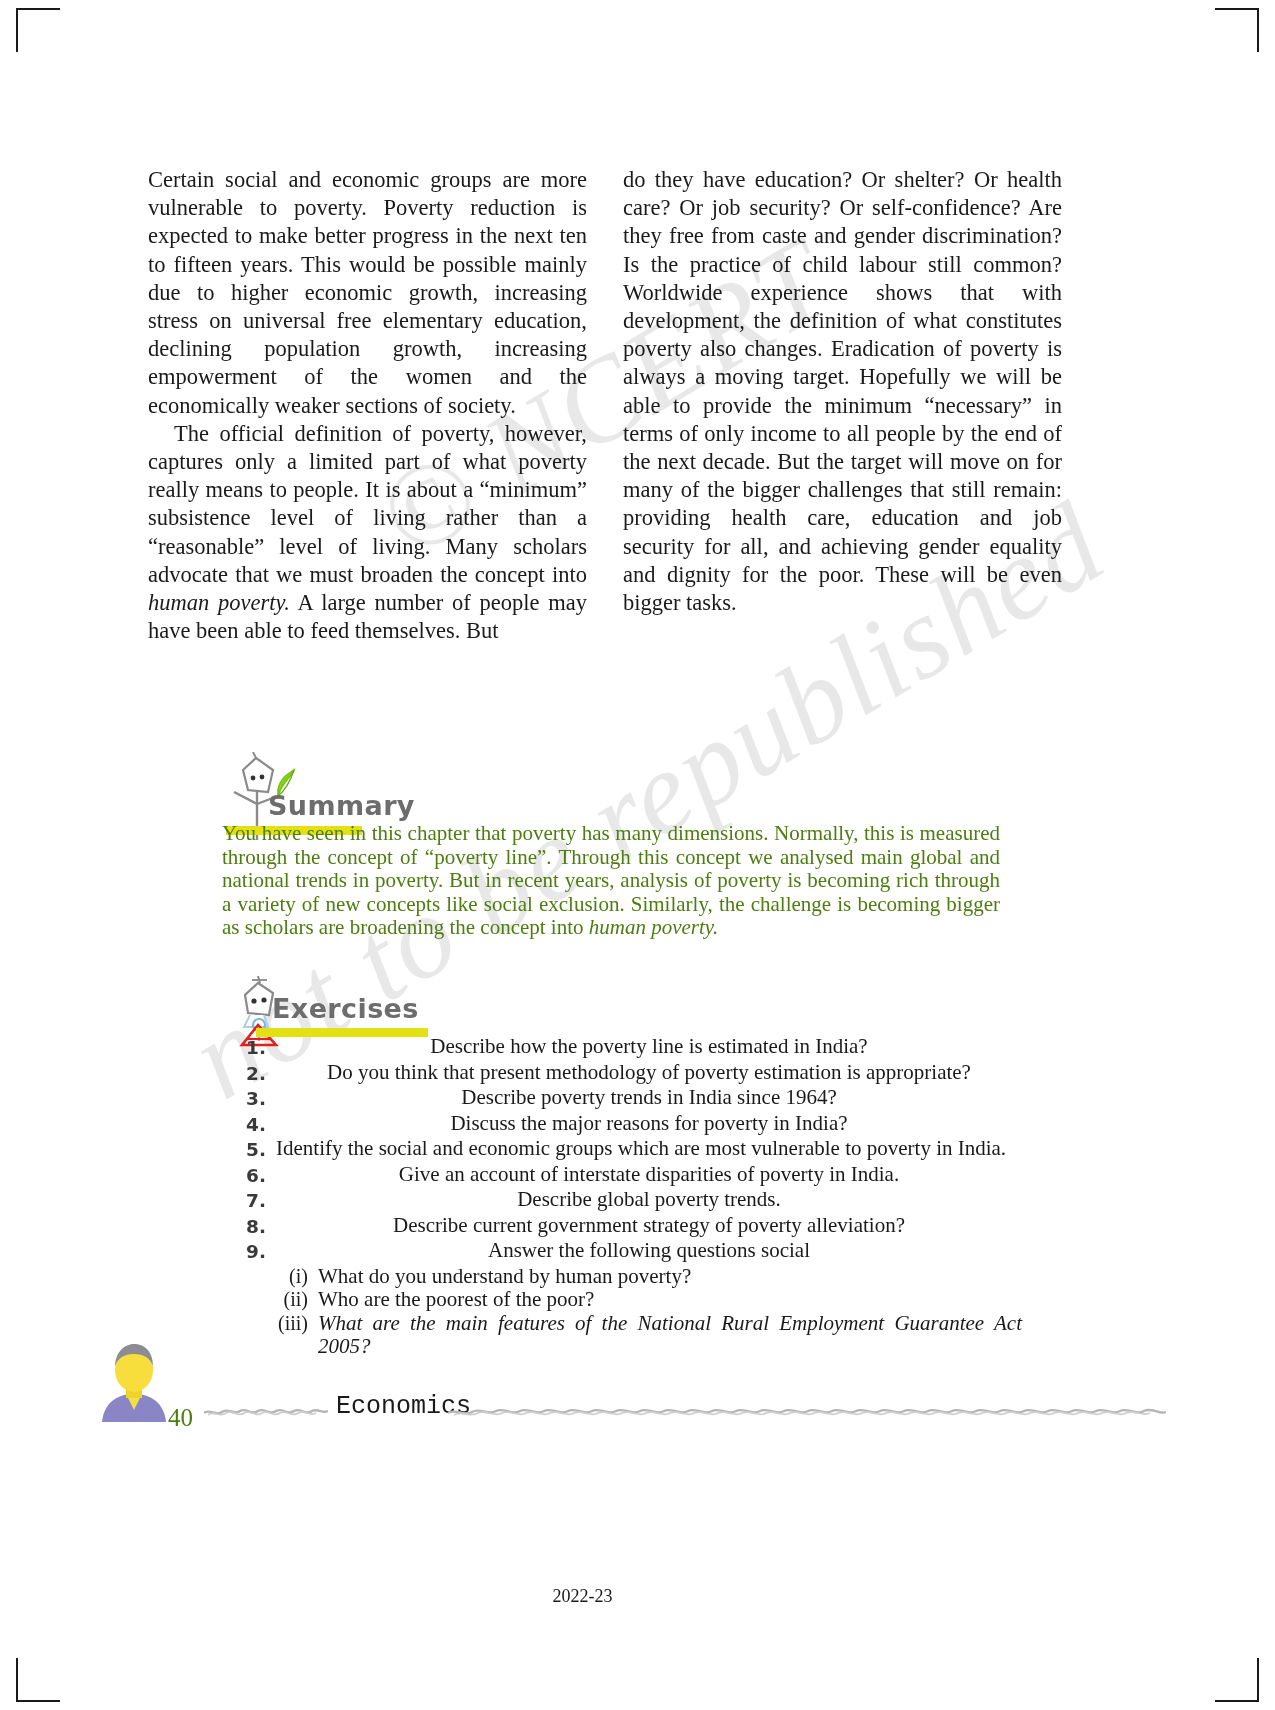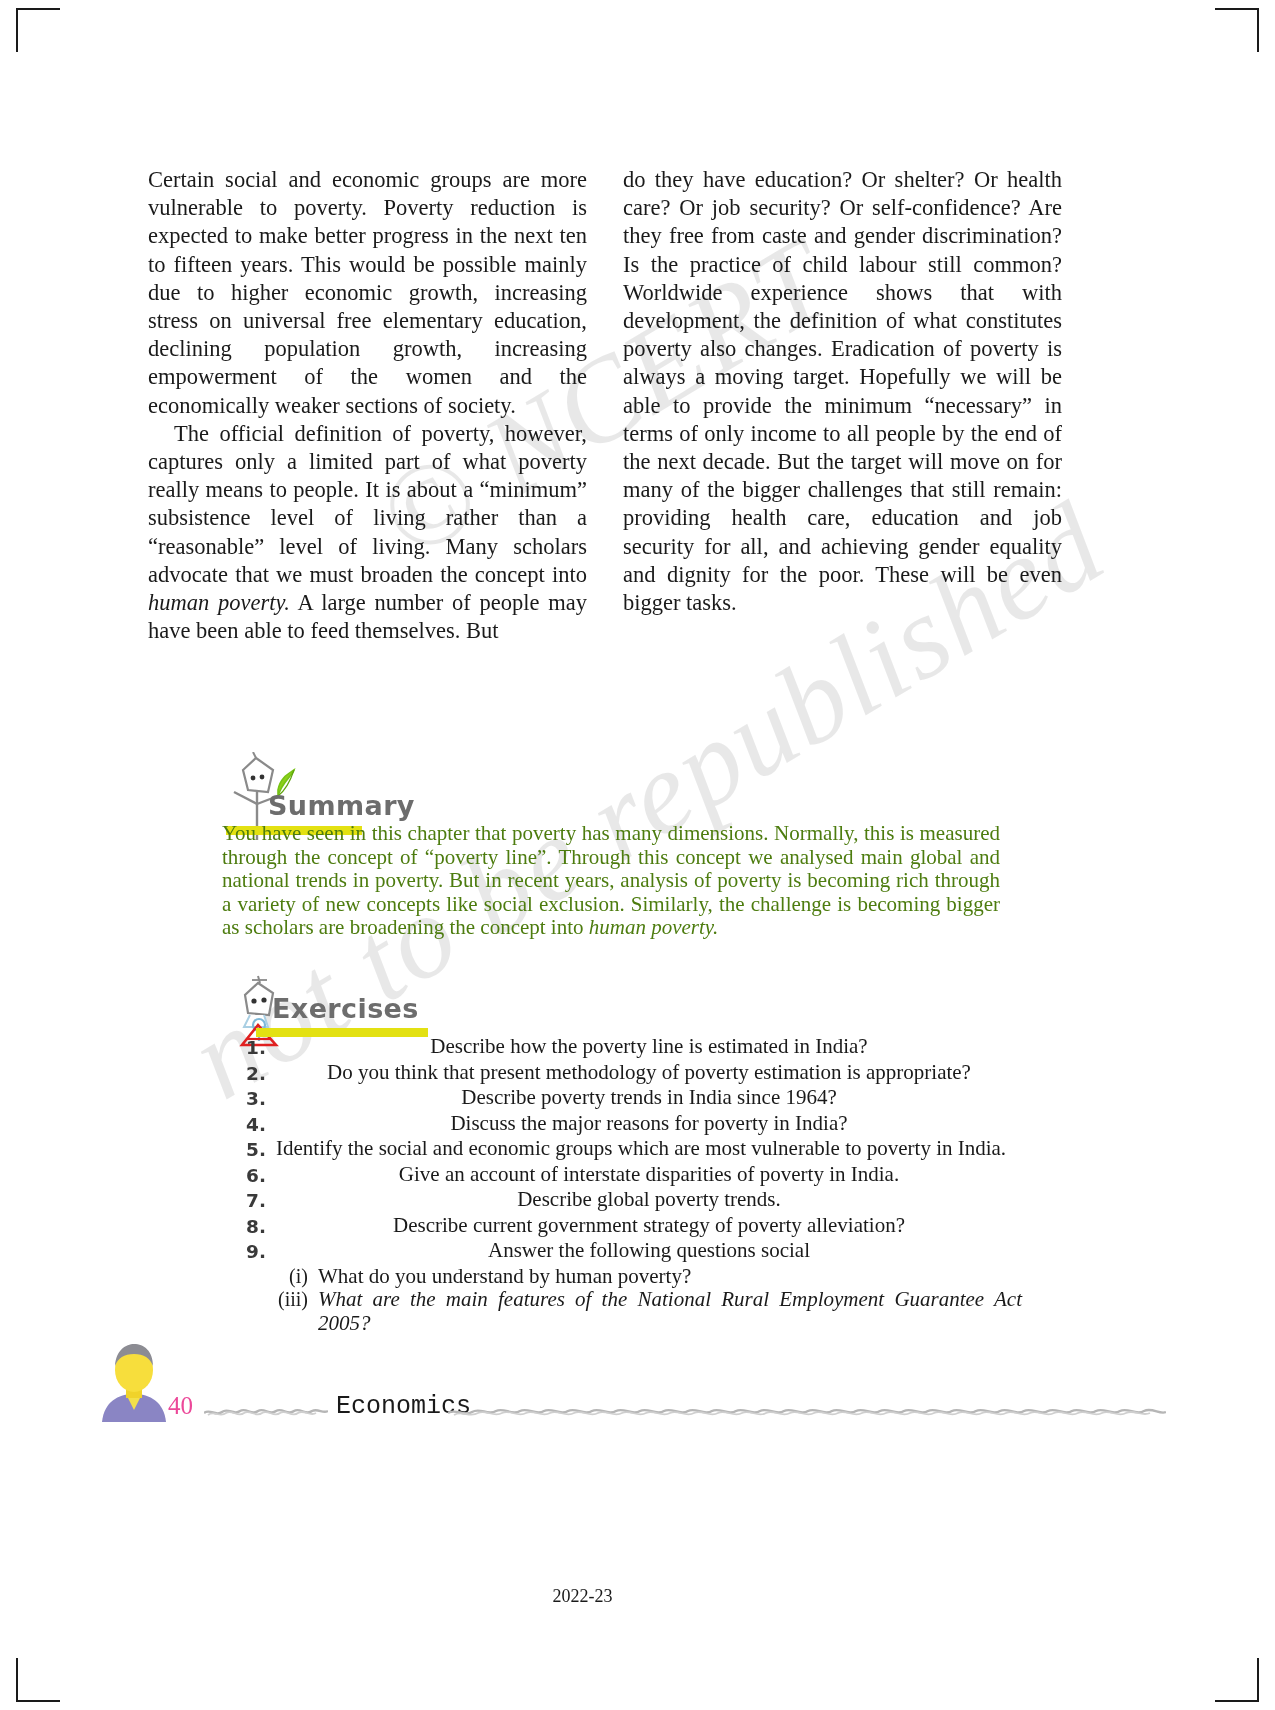--- a/index.html
+++ b/index.html
@@ -209,23 +209,23 @@
   .footer-photo {
     position: absolute;
     left: 0;
     top: -38px;
     width: 76px;
     height: 82px;
   }
   .footer-page-no {
     position: absolute;
     left: 72px;
-    top: 14px;
+    top: 26px;
     font-size: 25px;
-    color: #ec4899;
+    color: #4d7c0f;
     font-family: "Liberation Serif", serif;
   }
   .footer-subject {
     position: absolute;
     left: 240px;
     top: 14px;
     font-size: 25px;
     color: #1a1a1a;
     font-family: Liberation Mono, monospace;
   }
@@ -369,20 +369,24 @@
       <div class="ex-num">9.</div>
       <div class="ex-text">Answer the following questions social</div>
     </div>
 
     <div class="sub-list">
       <div class="sub-item">
         <div class="sub-num">(i)</div>
         <div class="sub-text">What do you understand by human poverty?</div>
       </div>
       <div class="sub-item">
+        <div class="sub-num">(ii)</div>
+        <div class="sub-text">Who are the poorest of the poor?</div>
+      </div>
+      <div class="sub-item">
         <div class="sub-num">(iii)</div>
         <div class="sub-text justified">What are the main features of the National Rural Employment Guarantee Act 2005?</div>
       </div>
     </div>
 
   </div>
 
   <div class="footer">
 
     <div class="footer-photo">

